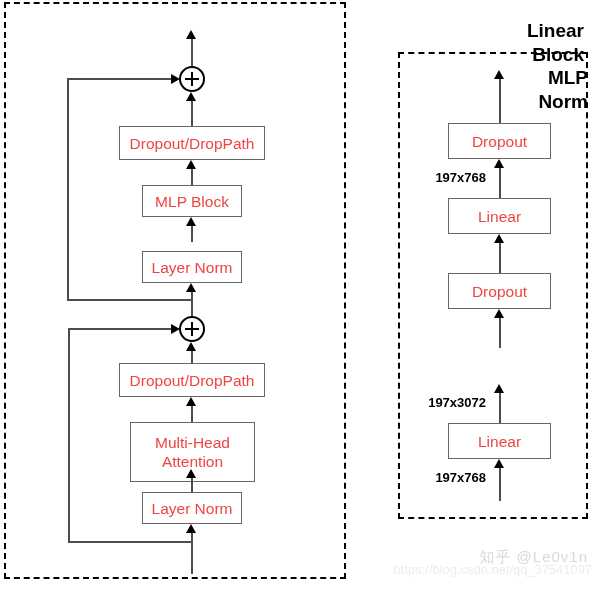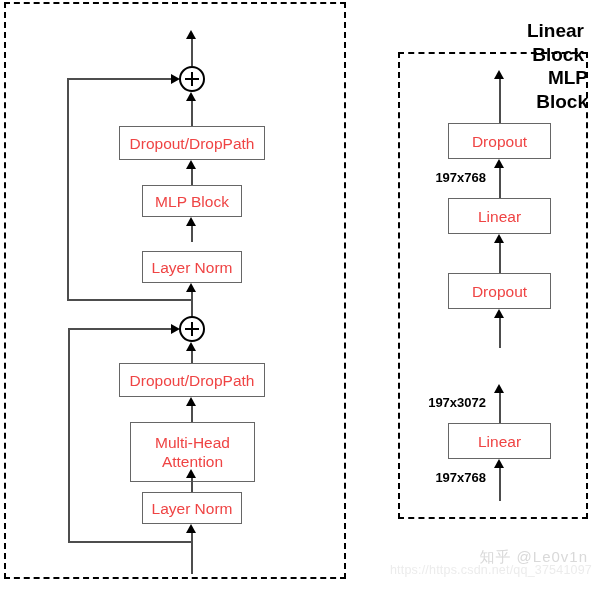--- a/index.html
+++ b/index.html
@@ -183,21 +183,21 @@
   <div class="node" style="left:142px;top:492px;width:100px;height:32px;">
     <span>Layer Norm</span>
   </div>
 
   <div class="vline" style="left:191px;top:532px;height:42px;"></div>
   <div class="arrow-up" style="left:186px;top:524px;"></div>
 
   <div class="panel" id="mlp-panel"></div>
 
   <div class="panel-title" id="mlp-title">MLP
-Block</div>
+Norm</div>
 
   <div class="vline" style="left:499px;top:78px;height:45px;"></div>
   <div class="arrow-up" style="left:494px;top:70px;"></div>
 
   <div class="node" style="left:448px;top:123px;width:103px;height:36px;">
     <span>Dropout</span>
   </div>
 
   <div class="vline" style="left:499px;top:167px;height:31px;"></div>
   <div class="arrow-up" style="left:494px;top:159px;"></div>
@@ -224,15 +224,15 @@
 
   <div class="node" style="left:448px;top:423px;width:103px;height:36px;">
     <span>Linear</span>
   </div>
 
   <div class="vline" style="left:499px;top:467px;height:34px;"></div>
   <div class="arrow-up" style="left:494px;top:459px;"></div>
   <div class="edge-label" style="left:406px;top:470px;width:80px;">197x768</div>
 
   <div id="watermark-handle">知乎 @Le0v1n</div>
-  <div id="watermark-url">https://https.csdn.net/qq_37541097</div>
+  <div id="watermark-url">https://blog.csdn.net/qq_37541097</div>
 
 </div>
 
 </body></html>

